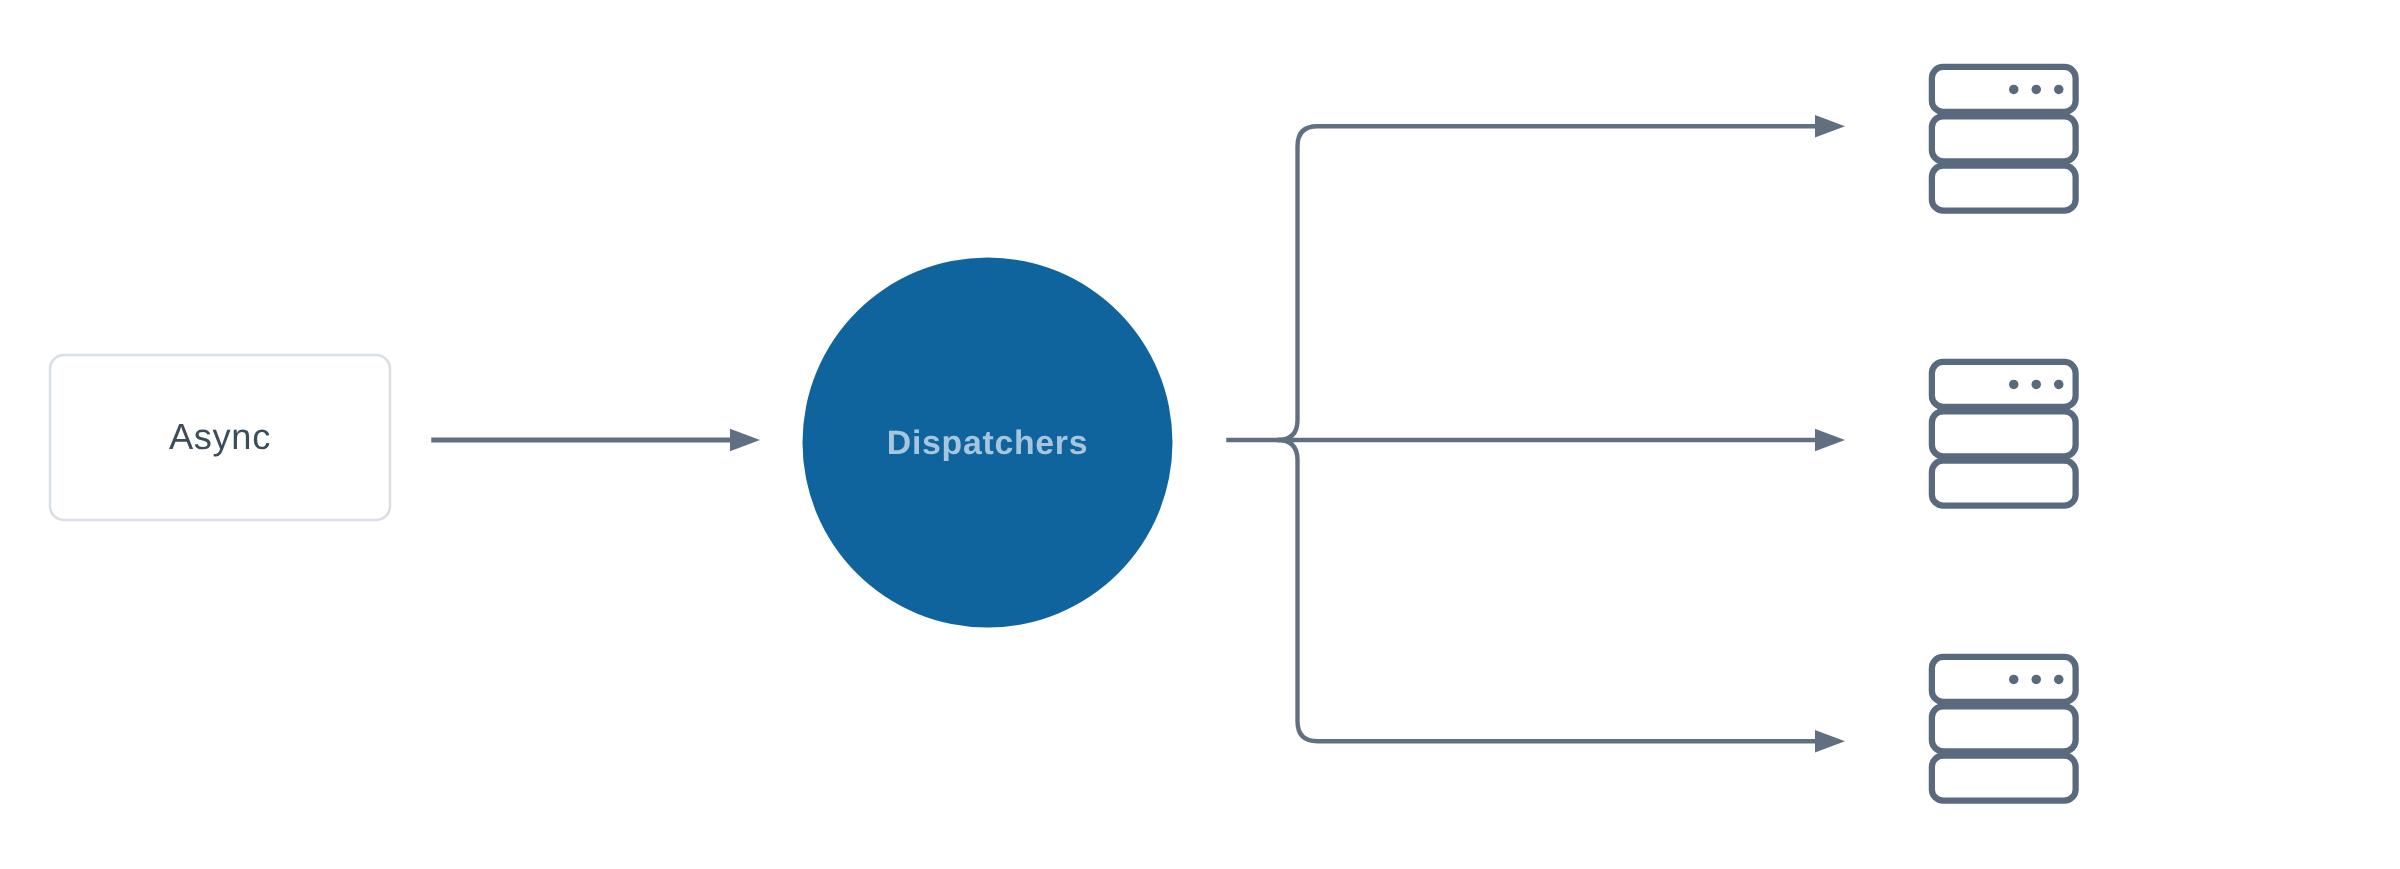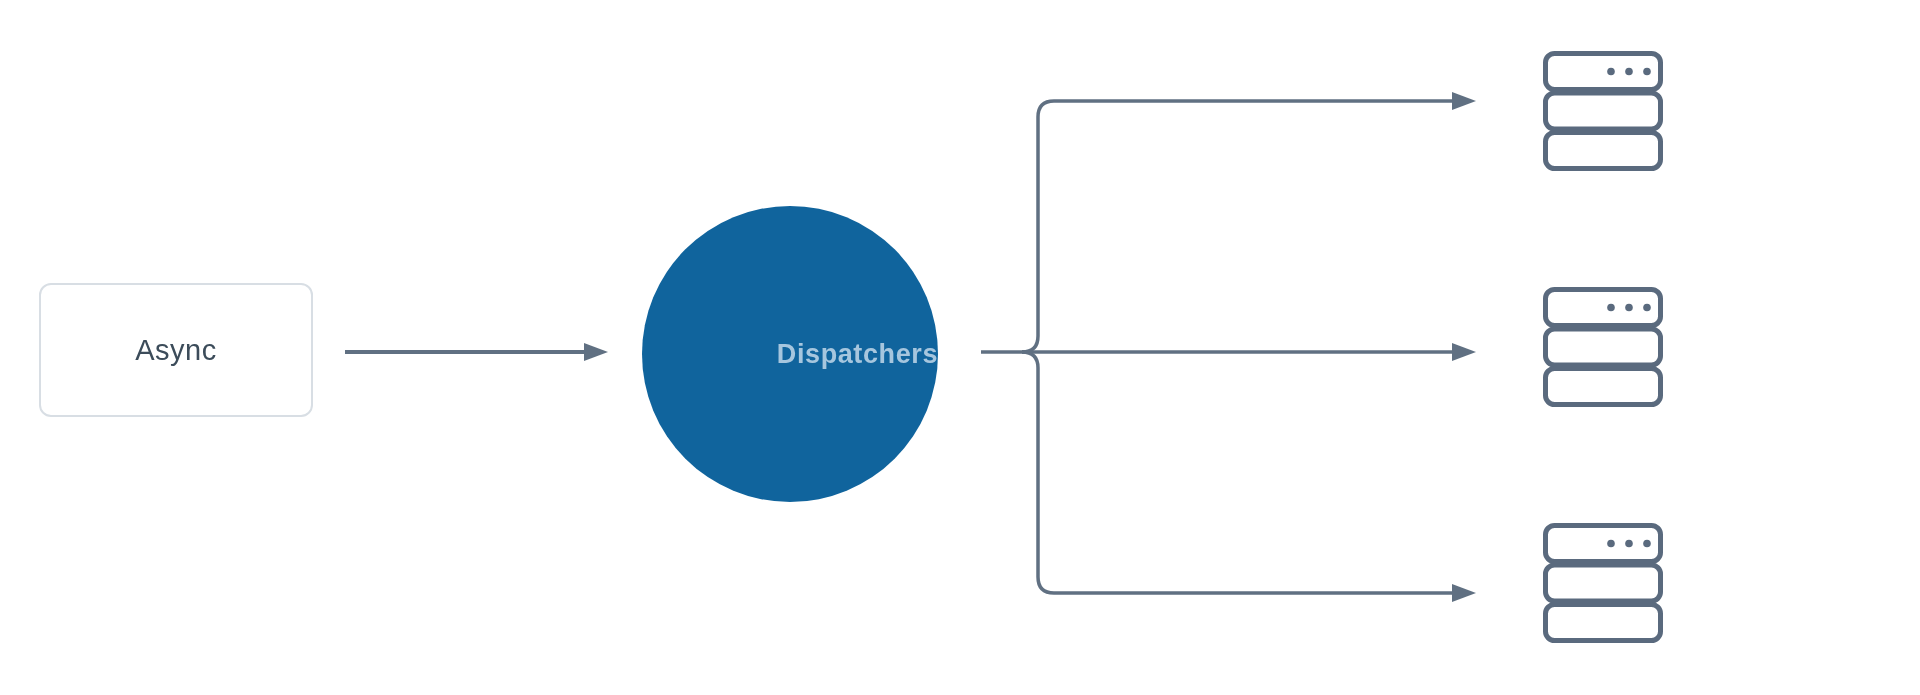--- a/index.html
+++ b/index.html
@@ -64,21 +64,21 @@
   .node-circle {
     position: absolute;
     left: 642px;
     top: 206px;
     width: 296px;
     height: 296px;
     border-radius: 50%;
     background: var(--circle-fill);
     display: flex;
     align-items: center;
-    justify-content: flex-end;
+    justify-content: center;
   }
   .node-circle .label {
     font-size: 27px;
     font-weight: bold;
     letter-spacing: 0.6px;
     color: var(--circle-text);
   }
 </style>
 </head>
 <body>

